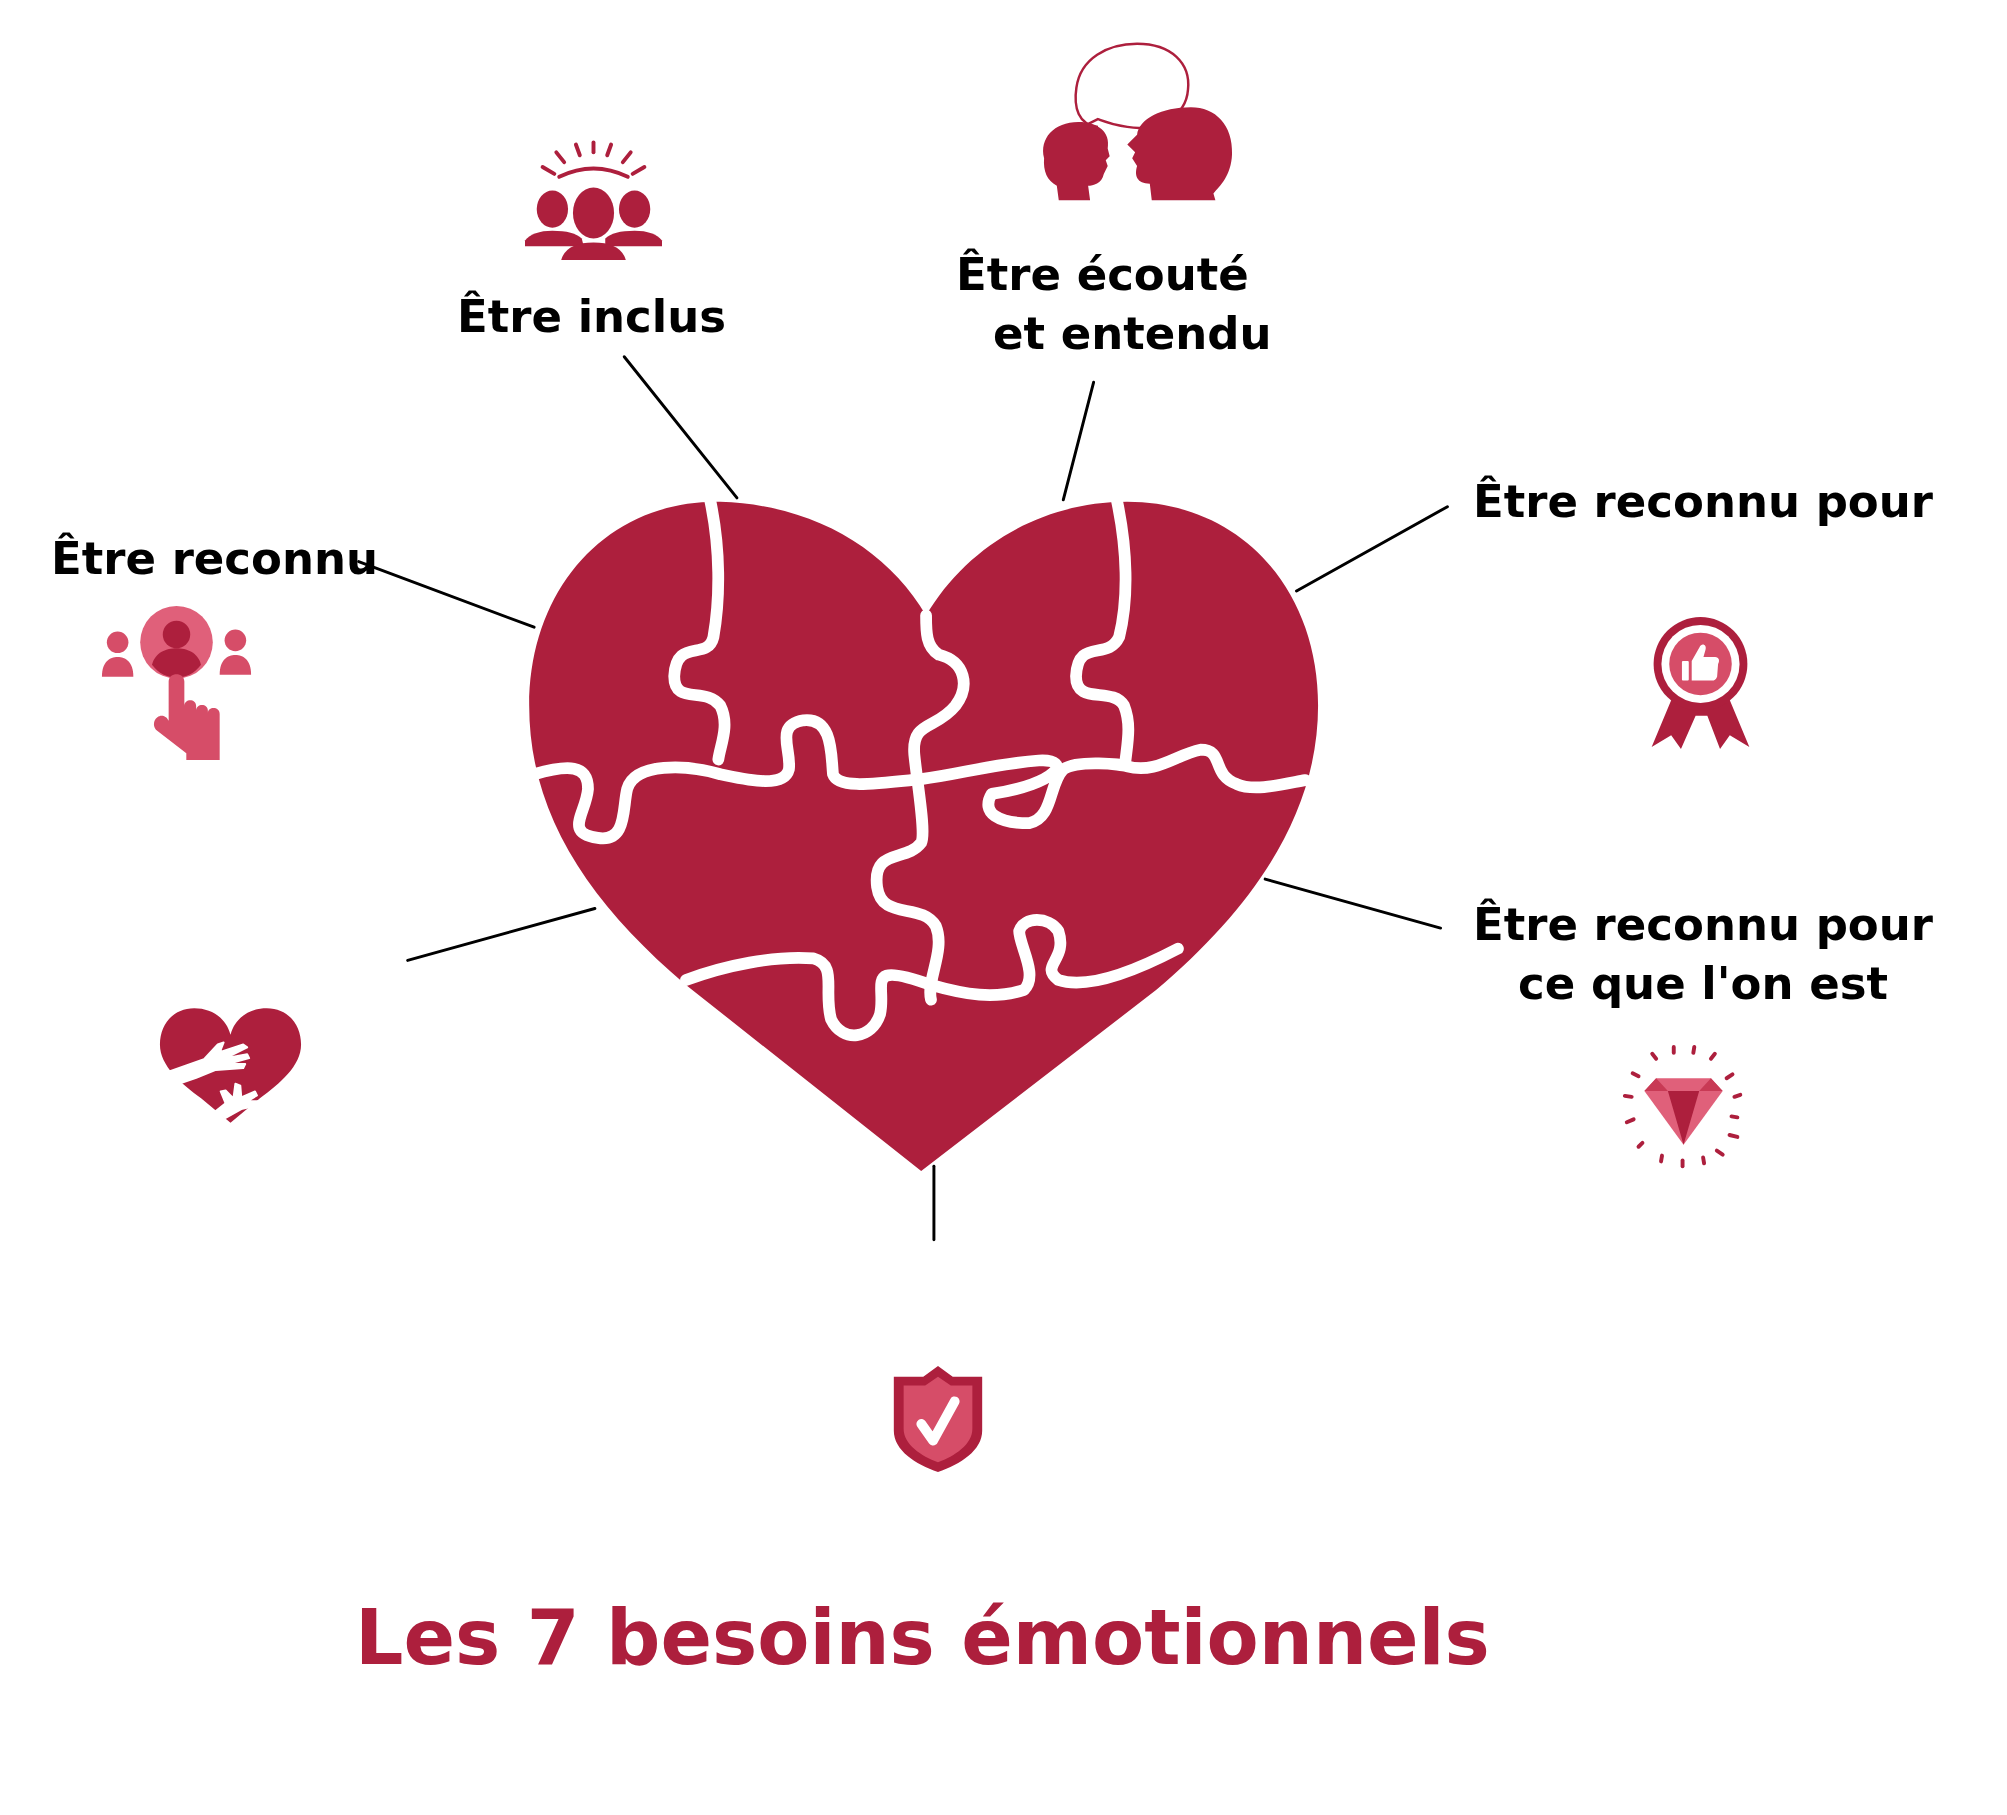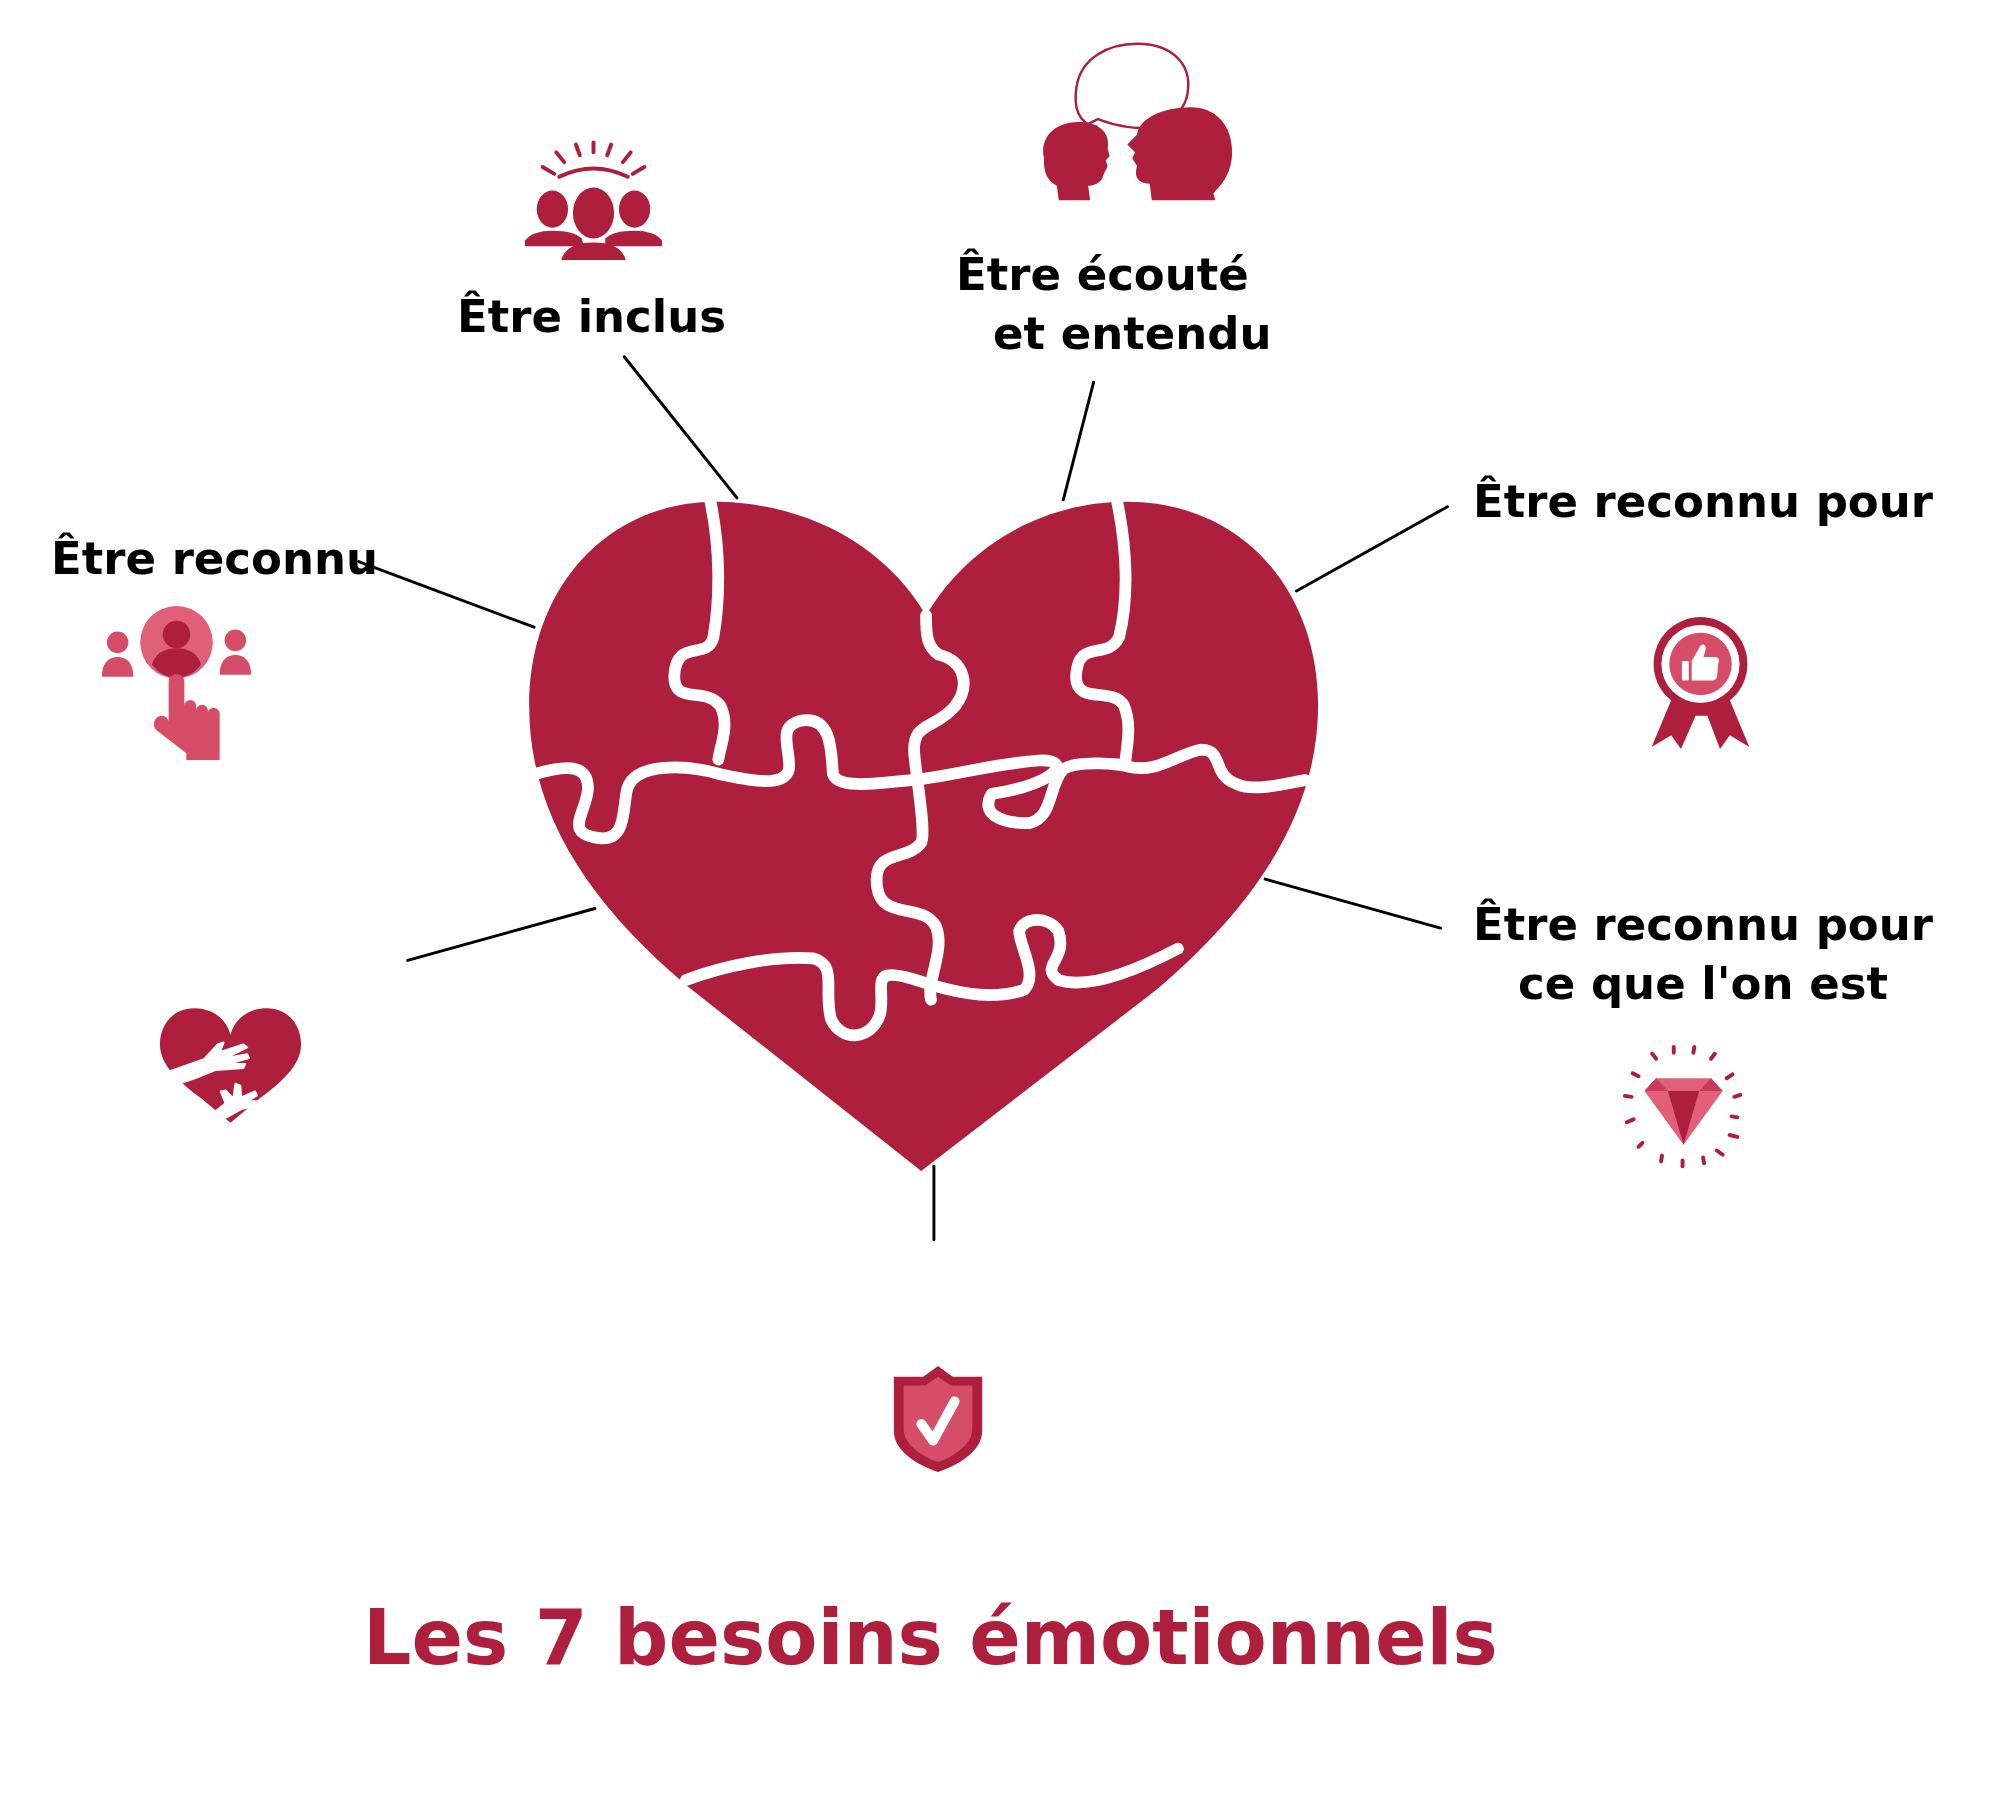--- a/index.html
+++ b/index.html
@@ -3,21 +3,21 @@
 <meta charset="utf-8">
 <style>
   html, body { margin: 0; padding: 0; background: #ffffff; }
   body { width: 2007px; height: 1815px; position: relative; overflow: hidden;
          font-family: "DejaVu Sans", "Liberation Sans", sans-serif; }
   .stage { position: absolute; left: 0; top: 0; width: 1817px; height: 1815px; }
   .label { position: absolute; font-weight: bold; font-size: 45px; color: #000;
            line-height: 59px; white-space: nowrap; }
   .label .line { display: block; }
   .center { text-align: center; }
-  .title { position: absolute; left: 363px; top: 1593px; font-weight: bold;
+  .title { position: absolute; left: 355px; top: 1593px; font-weight: bold;
            font-size: 76px; color: #ad1f3d; white-space: nowrap; letter-spacing: 0px; }
   .icon { position: absolute; }
   svg { display: block; }
 </style>
 </head>
 <body>
 
 <div class="stage">
 
   <svg class="icon" style="left:0;top:0" width="2007" height="1815" viewBox="0 0 2048 1852">

